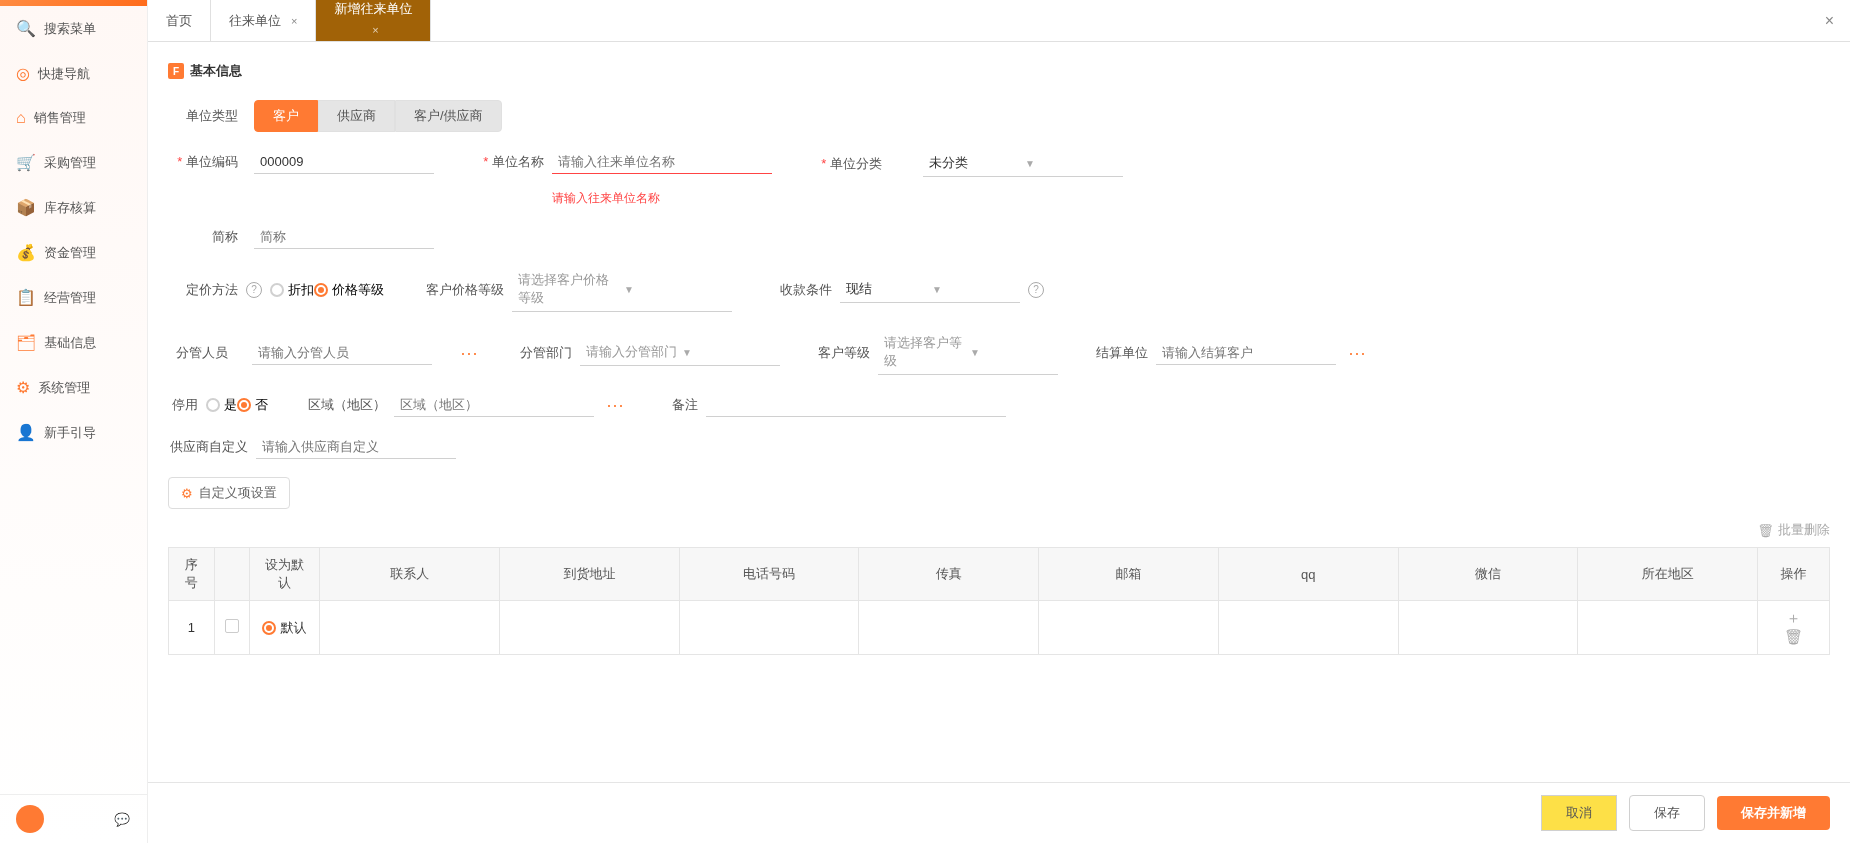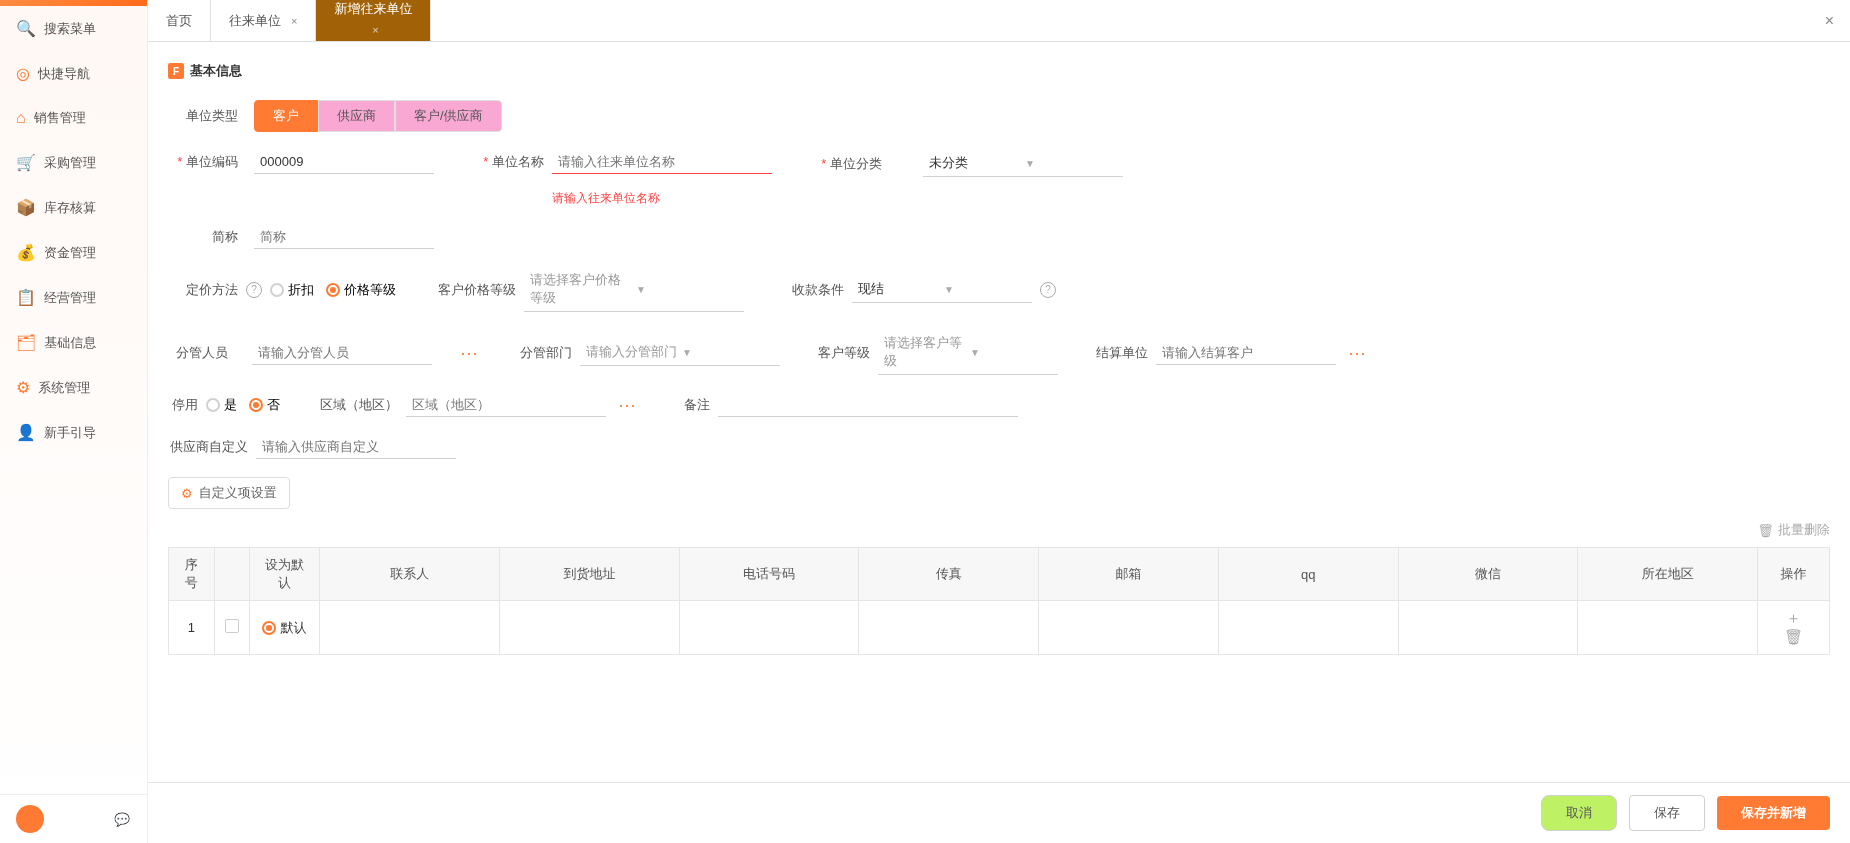--- a/index.html
+++ b/index.html
@@ -153,21 +153,21 @@
       border-bottom: 1px solid #d0d0d0;
       width: 200px;
       padding: 4px 6px;
       cursor: pointer;
       gap: 4px;
     }
     .form-select-wrapper span { flex: 1; color: #999; }
     .form-select-wrapper .arrow { color: #aaa; font-size: 10px; }
 
     
-    .radio-group { display: flex; gap: 12px; }
+    .radio-group { display: flex; gap: 0; }
     .radio-item { display: flex; align-items: center; gap: 4px; cursor: pointer; }
     .radio-circle {
       width: 14px; height: 14px;
       border-radius: 50%;
       border: 2px solid #d0d0d0;
       display: flex; align-items: center; justify-content: center;
     }
     .radio-circle.checked { border-color: #ff7a33; }
     .radio-circle.checked::after {
       content: '';
@@ -175,21 +175,21 @@
       background: #ff7a33;
       border-radius: 50%;
     }
 
     
     .unit-type-buttons { display: flex; gap: 0; }
     .unit-btn {
       padding: 6px 18px;
       border: 1px solid #e0e0e0;
       cursor: pointer;
-      background: #f9a8d4;
+      background: #e5e5e5;
       color: #555;
       font-size: 13px;
     }
     .unit-btn.active { background: #ff7a33; color: #fff; border-color: #ff7a33; }
     .unit-btn:first-child { border-radius: 4px 0 0 4px; }
     .unit-btn:last-child { border-radius: 0 4px 4px 0; }
 
     
     .tag-btn {
       border: 1px solid #ff7a33;
@@ -277,23 +277,23 @@
       align-items: center;
       gap: 12px;
       padding: 12px 20px;
       border-top: 1px solid #e5e5e5;
       background: #fff;
       flex-shrink: 0;
     }
     .btn-cancel {
       padding: 8px 24px;
       border: 1px solid #d0d0d0;
-      background: #bef264;
+      background: #fde047;
       color: #555;
-      border-radius: 8px;
+      border-radius: 0;
       cursor: pointer;
       font-size: 13px;
     }
     .btn-save {
       padding: 8px 24px;
       border: 1px solid #d0d0d0;
       background: #fff;
       color: #555;
       border-radius: 4px;
       cursor: pointer;

